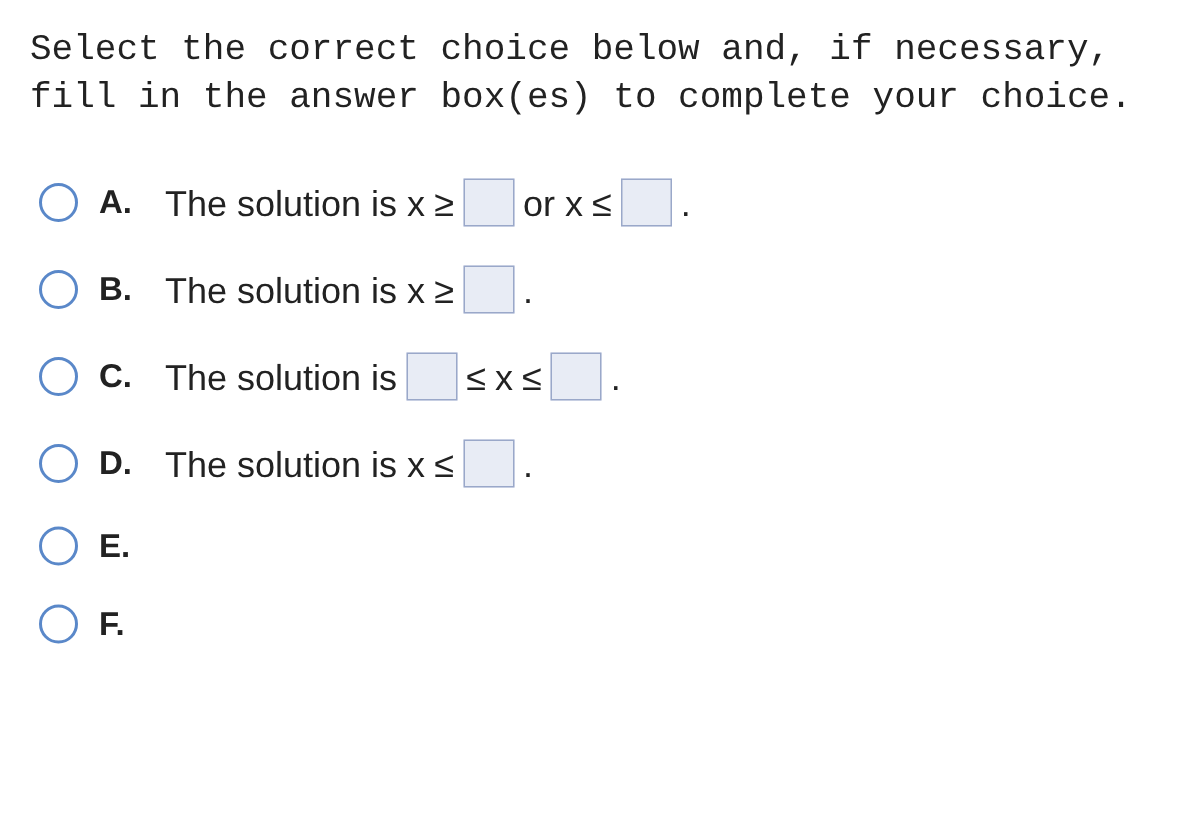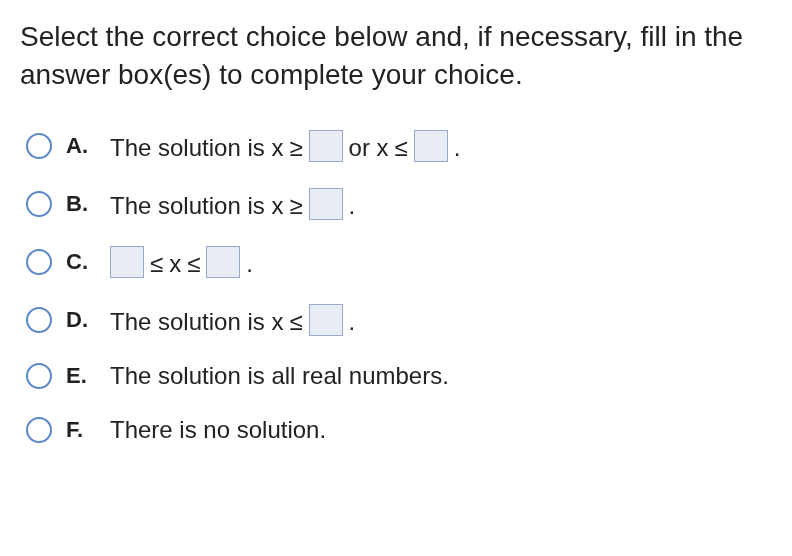--- a/index.html
+++ b/index.html
@@ -5,24 +5,25 @@
     * { box-sizing: border-box; margin: 0; padding: 0; }
     body {
       font-family: Arial, Helvetica, sans-serif;
       background: #ffffff;
       width: 792px;
       height: 556px;
       padding: 18px 20px;
       color: #222;
     }
     .instruction {
-      font-size: 28px;
+      font-size: 24px;
       line-height: 1.35;
       margin-bottom: 36px;
       color: #222;
+      font-family: Liberation Mono, monospace;
     }
     .choices {
       display: flex;
       flex-direction: column;
       gap: 26px;
       padding-left: 6px;
     }
     .choice-row {
       display: flex;
       align-items: center;
@@ -93,20 +94,21 @@
       <span class="sym">≥</span>
       <input class="input-box" type="text" style="">
       <span>.</span>
     </div>
   </div>
 
   <div class="choice-row">
     <div class="radio-btn"></div>
     <div class="choice-letter">C.</div>
     <div class="choice-text">
+      <span>The solution is</span>
       <input class="input-box" type="text" style="">
       <span class="sym">≤</span>
       <span>x</span>
       <span class="sym">≤</span>
       <input class="input-box" type="text" style="">
       <span>.</span>
     </div>
   </div>
 
   <div class="choice-row">
@@ -116,26 +118,20 @@
       <span>The solution is x</span>
       <span class="sym">≤</span>
       <input class="input-box" type="text" style="">
       <span>.</span>
     </div>
   </div>
 
   <div class="choice-row">
     <div class="radio-btn"></div>
     <div class="choice-letter">E.</div>
-    <div class="choice-text">
-      <span>The solution is all real numbers.</span>
-    </div>
   </div>
 
   <div class="choice-row">
     <div class="radio-btn"></div>
     <div class="choice-letter">F.</div>
-    <div class="choice-text">
-      <span>There is no solution.</span>
-    </div>
   </div>
 
 </div>
 
 </body></html>

